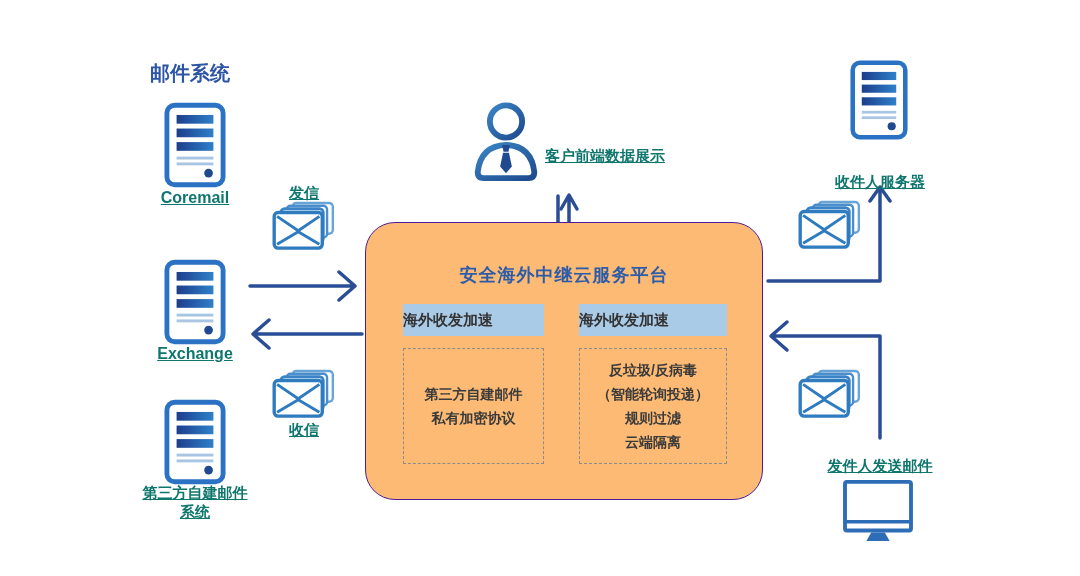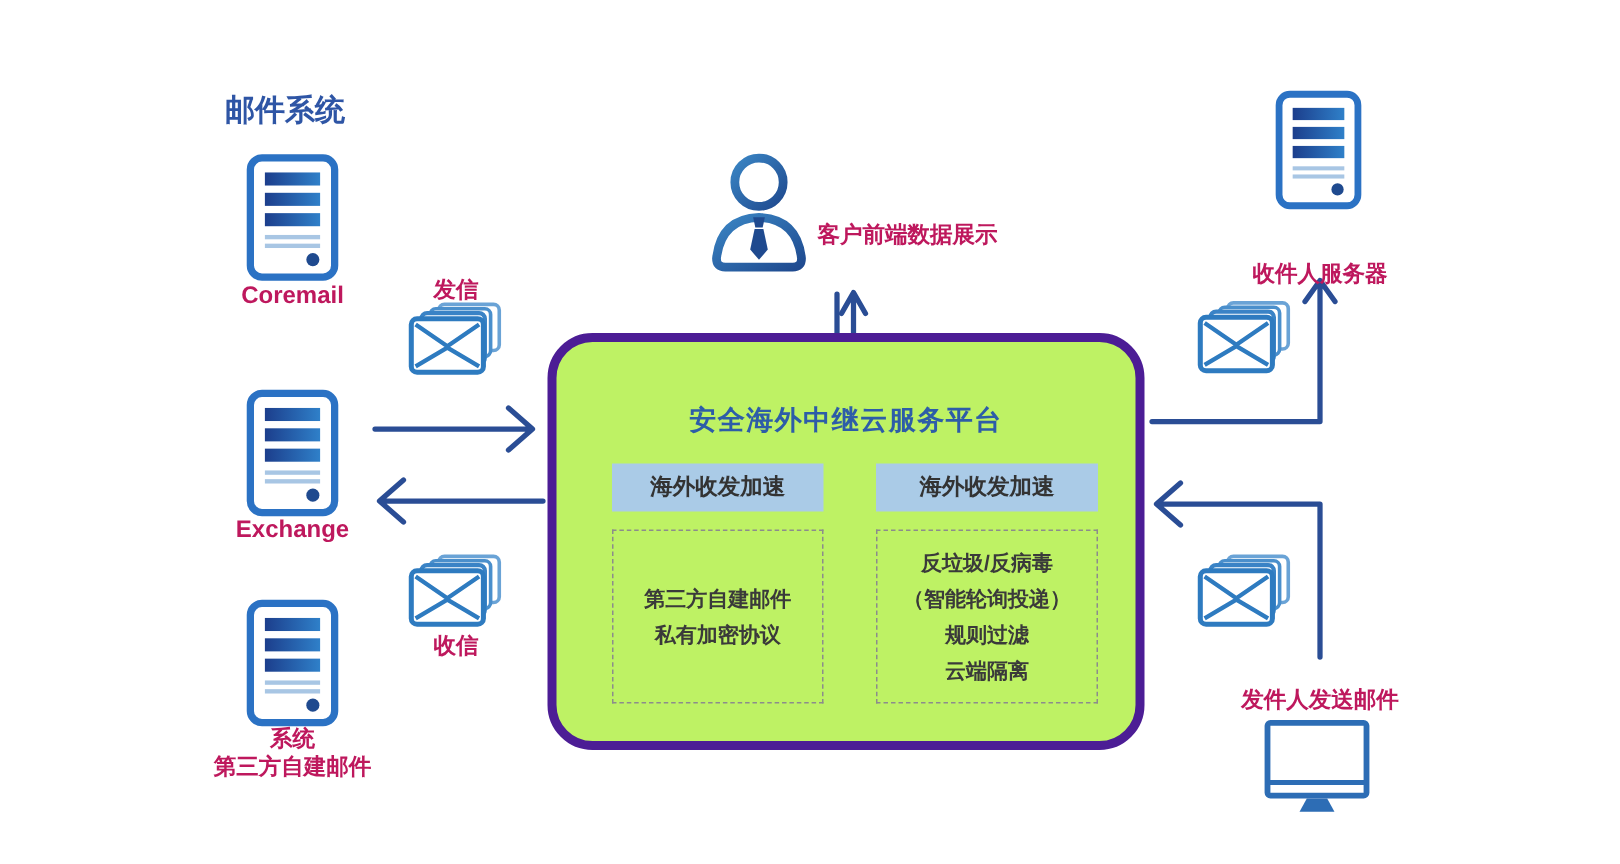--- a/index.html
+++ b/index.html
@@ -16,21 +16,21 @@
   .abs { position: absolute; }
 
   .connector-layer { left: 0; top: 0; width: 1080px; height: 576px; pointer-events: none; }
 
   .sys-title {
     left: 150px; top: 60px;
     font-size: 20px; font-weight: 700; color: #2e55a5;
   }
 
   .node-label {
-    font-weight: 700; color: #be185d; font-size: 16px; text-align: center;
+    font-weight: 700; color: #0f766e; font-size: 16px; text-align: center; text-decoration: underline;
   }
   .label-coremail  { left: 135px; top: 189px; width: 120px; }
   .label-exchange  { left: 135px; top: 345px; width: 120px; }
   .label-domino    { left: 118px; top: 483px; width: 154px; font-size: 15px; line-height: 19px; }
   .label-send      { left: 272px; top: 184px; width: 64px;  font-size: 15px; }
   .label-receive   { left: 272px; top: 421px; width: 64px;  font-size: 15px; }
   .label-client    { left: 545px; top: 147px; width: 130px; font-size: 15px; text-align: left; }
   .label-recipient { left: 810px; top: 141px; width: 140px; font-size: 15px; margin-top: 32px; }
   .label-sender    { left: 810px; top: 457px; width: 140px; font-size: 15px; }
 
@@ -40,33 +40,33 @@
   .icon-server-recipient { left: 850px; top: 60px;  }
   .icon-env-send       { left: 271px; top: 201px; }
   .icon-env-receive    { left: 271px; top: 369px; }
   .icon-env-outbound   { left: 797px; top: 200px; }
   .icon-env-inbound    { left: 797px; top: 369px; }
   .icon-person         { left: 469px; top: 99px; }
   .icon-monitor        { left: 842px; top: 479px; }
 
   .platform {
     left: 365px; top: 222px; width: 398px; height: 278px;
-    border: 6px solid #4c1d95; border-radius: 30px; background: #bef264;
+    border: 1px solid #4c1d95; border-radius: 30px; background: #fdba74;
   }
   .platform-title {
     position: absolute; left: 0; top: 40px; width: 100%;
     text-align: center; font-size: 18px; font-weight: 700; color: #2d5da8;
     letter-spacing: 1px;
   }
   .plat-col { position: absolute; top: 81px; }
   .plat-col-left  { left: 37px;  width: 141px; }
   .plat-col-right { left: 213px; width: 148px; }
   .plat-col-header {
     height: 32px; line-height: 32px; background: #aacbe7;
-    text-align: center; font-size: 15px; font-weight: 700; color: #333333;
+    font-size: 15px; font-weight: 700; color: #333333;
   }
   .plat-dashed {
     margin-top: 12px; height: 116px;
     border: 1.6px dashed #8c8c8c;
     display: flex; flex-direction: column; align-items: center; justify-content: center;
   }
   .plat-item {
     font-size: 14px; font-weight: 700; color: #3a3a3a;
     line-height: 24px; white-space: nowrap;
   }
@@ -125,22 +125,22 @@
   <svg class="abs icon-server-domino" width="62" height="86" viewBox="0 0 64 88">
     <rect x="3" y="3" width="58" height="82" rx="8" fill="#fff" stroke="#2b72c4" stroke-width="5"></rect>
     <rect x="13" y="13" width="38" height="9" fill="url(#barGrad)"></rect>
     <rect x="13" y="27" width="38" height="9" fill="url(#barGrad)"></rect>
     <rect x="13" y="41" width="38" height="9" fill="url(#barGrad)"></rect>
     <rect x="13" y="56" width="38" height="3" fill="#a8c6e4"></rect>
     <rect x="13" y="62" width="38" height="3" fill="#a8c6e4"></rect>
     <circle cx="46" cy="73" r="4.5" fill="#1f4a8f"></circle>
   </svg>
   <div class="abs node-label label-domino">
+    <div>第三方自建邮件</div>
     <div>系统</div>
-    <div>第三方自建邮件</div>
   </div>
 
   <div class="abs node-label label-send">发信</div>
   <svg class="abs icon-env-send" width="66" height="50" viewBox="0 0 68 52">
     <rect x="22" y="2" width="42" height="32" rx="4" fill="#fff" stroke="#6aa3d6" stroke-width="2.5"></rect>
     <rect x="16" y="5" width="42" height="33" rx="4" fill="#fff" stroke="#4a8fcc" stroke-width="2.5"></rect>
     <rect x="10" y="8" width="44" height="35" rx="4" fill="#fff" stroke="#3a83c6" stroke-width="3"></rect>
     <rect x="3" y="12" width="50" height="37" rx="4" fill="#fff" stroke="#2e7bc0" stroke-width="3.5"></rect>
     <path d="M6 16 L28 31 L50 16 M6 45 L28 32 L50 45" stroke="#2e7bc0" stroke-width="3" fill="none" stroke-linejoin="round"></path>
   </svg>

